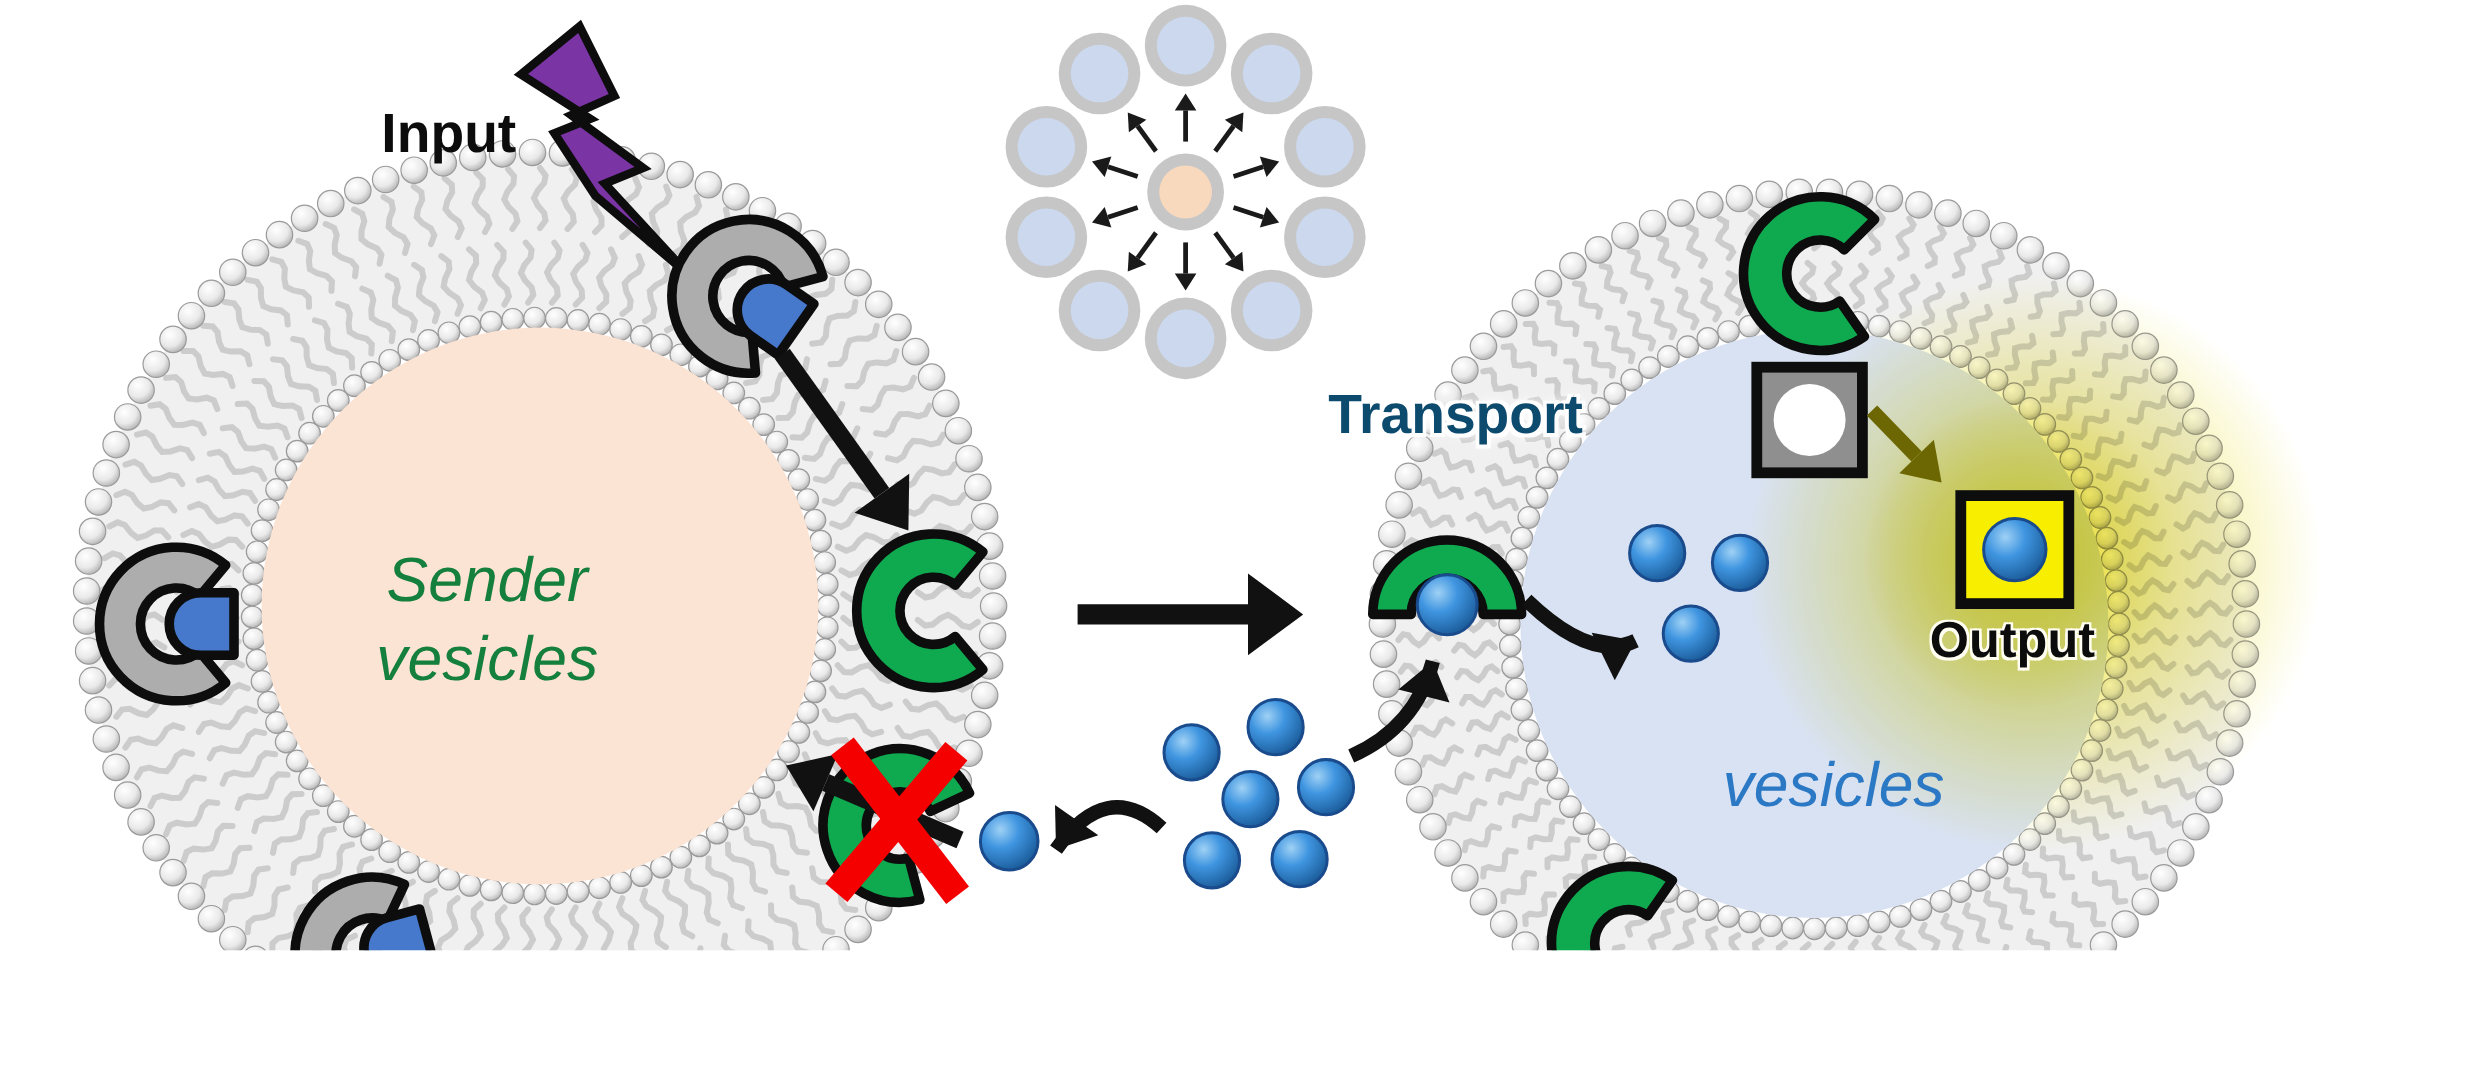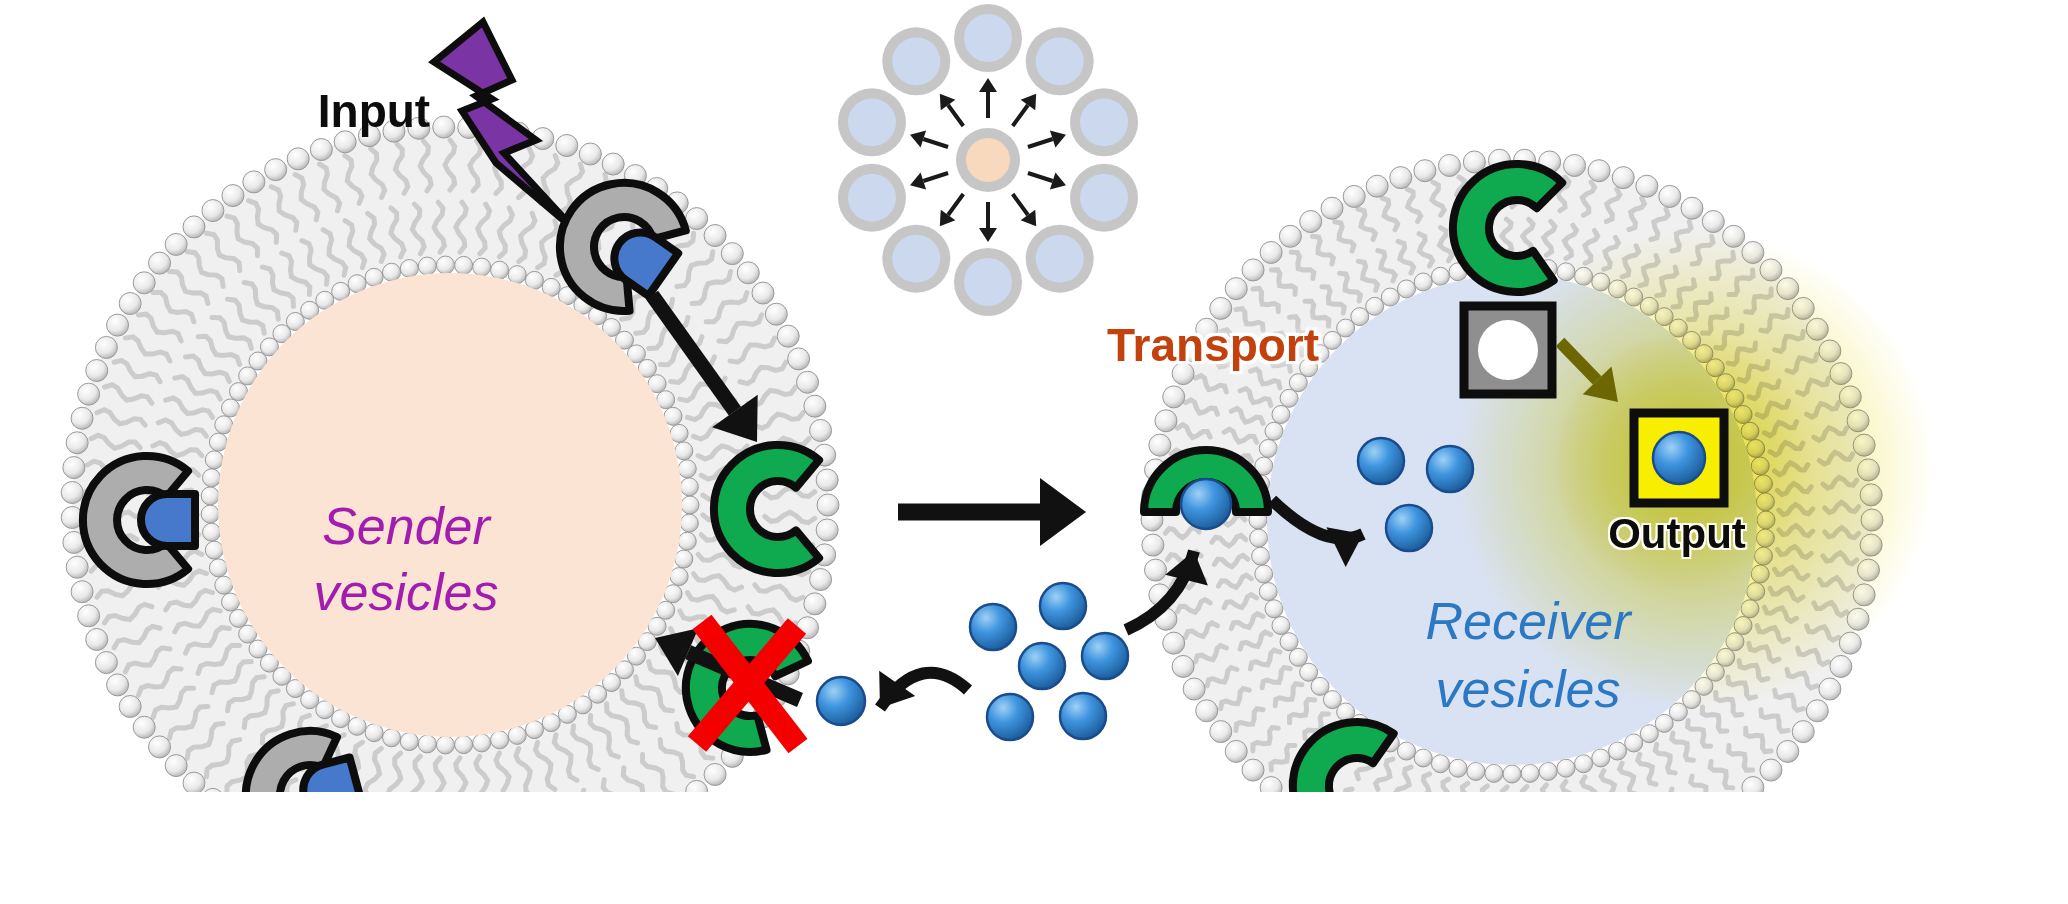--- a/index.html
+++ b/index.html
@@ -15,29 +15,29 @@
     position:absolute;
     transform:translate(-50%,-50%);
     text-align:center;
     white-space:nowrap;
     line-height:1.1;
     user-select:none;
   }
   .lbl span{display:block;}
   #lbl-input{left:374px;top:111px;font-size:46px;font-weight:bold;color:#0c0c0c;}
   #lbl-transport{
-    left:1213px;top:345px;font-size:46px;font-weight:bold;color:#c2410c;line-height:62px;
+    left:1213px;top:345px;font-size:46px;font-weight:bold;color:#0c4a6e;line-height:62px;
     text-shadow:-3px -3px 0 #fff,3px -3px 0 #fff,-3px 3px 0 #fff,3px 3px 0 #fff,0 0 10px #fff,0 0 14px #fff;
   }
   #lbl-output{
     left:1677px;top:524px;font-size:42px;font-weight:bold;color:#0c0c0c;
     text-shadow:-2px -2px 0 #fffef0,2px -2px 0 #fffef0,-2px 2px 0 #fffef0,2px 2px 0 #fffef0;
     margin-top:10px;
   }
-  #lbl-sender{left:406px;top:517px;font-size:52px;font-style:italic;color:#a21caf;line-height:66px;margin-top:42px;}
+  #lbl-sender{left:406px;top:517px;font-size:52px;font-style:italic;color:#15803d;line-height:66px;}
   #lbl-receiver{left:1528px;top:655px;font-size:52px;font-style:italic;color:#2b78c5;line-height:68px;}
 </style>
 </head>
 <body>
 
 <div class="stage">
 
   <svg id="diagram" width="2068" height="904" viewBox="0 0 2068 904">
     <defs>
       <radialGradient id="beadG" cx="38%" cy="32%" r="80%">
@@ -882,17 +882,16 @@
   </div>
 
   <div class="lbl" id="lbl-output">Output</div>
 
   <div class="lbl" id="lbl-sender">
     <span>Sender</span>
     <span>vesicles</span>
   </div>
 
   <div class="lbl" id="lbl-receiver">
-    <span>Receiver</span>
     <span>vesicles</span>
   </div>
 
 </div>
 
 </body></html>

